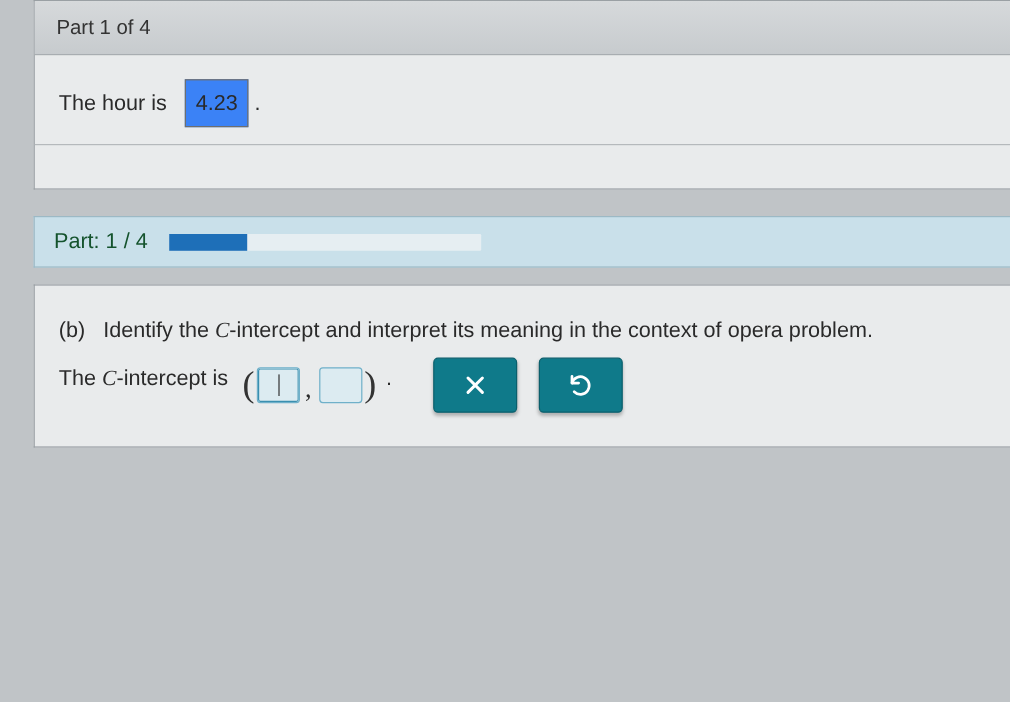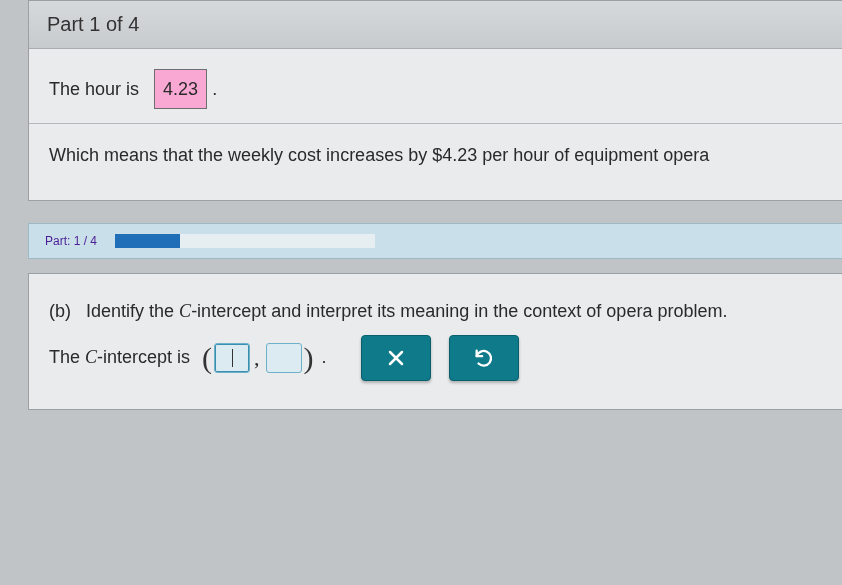--- a/index.html
+++ b/index.html
@@ -21,52 +21,52 @@
     background: #e9ebec;
     border: 1px solid #9aa0a4;
     border-left: 1px solid #9aa0a4;
     border-right: none;
     margin-bottom: 22px;
   }
   .panel-header {
     background: linear-gradient(#d6d9db,#c7cbce);
     border-bottom: 1px solid #a8adb1;
     padding: 12px 18px;
-    font-size: 20px;
+    font-size: 17px;
     color: #333;
   }
   .panel-body {
     padding: 20px 20px 22px 20px;
     color: #2a2a2a;
     line-height: 1.9;
   }
   .sub-sep {
     border-top: 1px solid #b5b9bc;
     margin: 14px -20px 14px -20px;
   }
   .boxed {
     display: inline-block;
     border: 1px solid #6e6e6e;
-    background: #f9a8d4;
+    background: #3b82f6;
     padding: 2px 8px;
     font-size: 18px;
     vertical-align: baseline;
   }
   .ital { font-style: italic; font-family: Georgia, 'Times New Roman', serif; }
   .progress-row {
     background: #c9e0ea;
     border: 1px solid #9cb9c5;
     border-right: none;
     padding: 10px 16px;
     display: flex;
     align-items: center;
     gap: 18px;
     margin-bottom: 14px;
   }
-  .progress-label { font-size: 12px; color: #4c1d95; }
+  .progress-label { font-size: 18px; color: #14532d; }
   .progress-bar {
     flex: 0 0 260px;
     height: 14px;
     background: #e6eef2;
     border-radius: 1px;
     position: relative;
   }
   .progress-fill {
     position: absolute;
     left: 0; top: 0; bottom: 0;
@@ -140,39 +140,38 @@
       <span>Part 1 of 4</span>
     </div>
     <div class="panel-body">
       <div class="line">
         <span>The hour is</span>
         <span>&nbsp;</span>
         <span class="boxed">4.23</span>
         <span>.</span>
       </div>
       <div class="sub-sep"></div>
-      <div class="line">Which means that the weekly cost increases by $4.23 per hour of equipment opera</div>
     </div>
   </div>
 
   <div class="progress-row">
     <div class="progress-label">Part: 1 / 4</div>
     <div class="progress-bar">
       <div class="progress-fill" style="width: 25%;"></div>
     </div>
   </div>
 
   <div class="panel">
     <div class="panel-body">
       <div class="line">
         <span>(b)</span>
         <span>&nbsp;</span>
         <span>Identify the </span><span class="ital">C</span><span>-intercept and interpret its meaning in the context of opera problem.</span>
       </div>
-      <div class="line" style="display:flex;align-items:center;">
+      <div class="line" style="display:flex;">
         <span>
           <span>The </span><span class="ital">C</span><span>-intercept is</span>
         </span>
         <span>&nbsp;&nbsp;</span>
         <span class="input-pair">
           <span class="paren">(</span>
           <span class="ans-box focus">
               <span class="cursor"></span>
             </span>
           <span class="comma">,</span>

